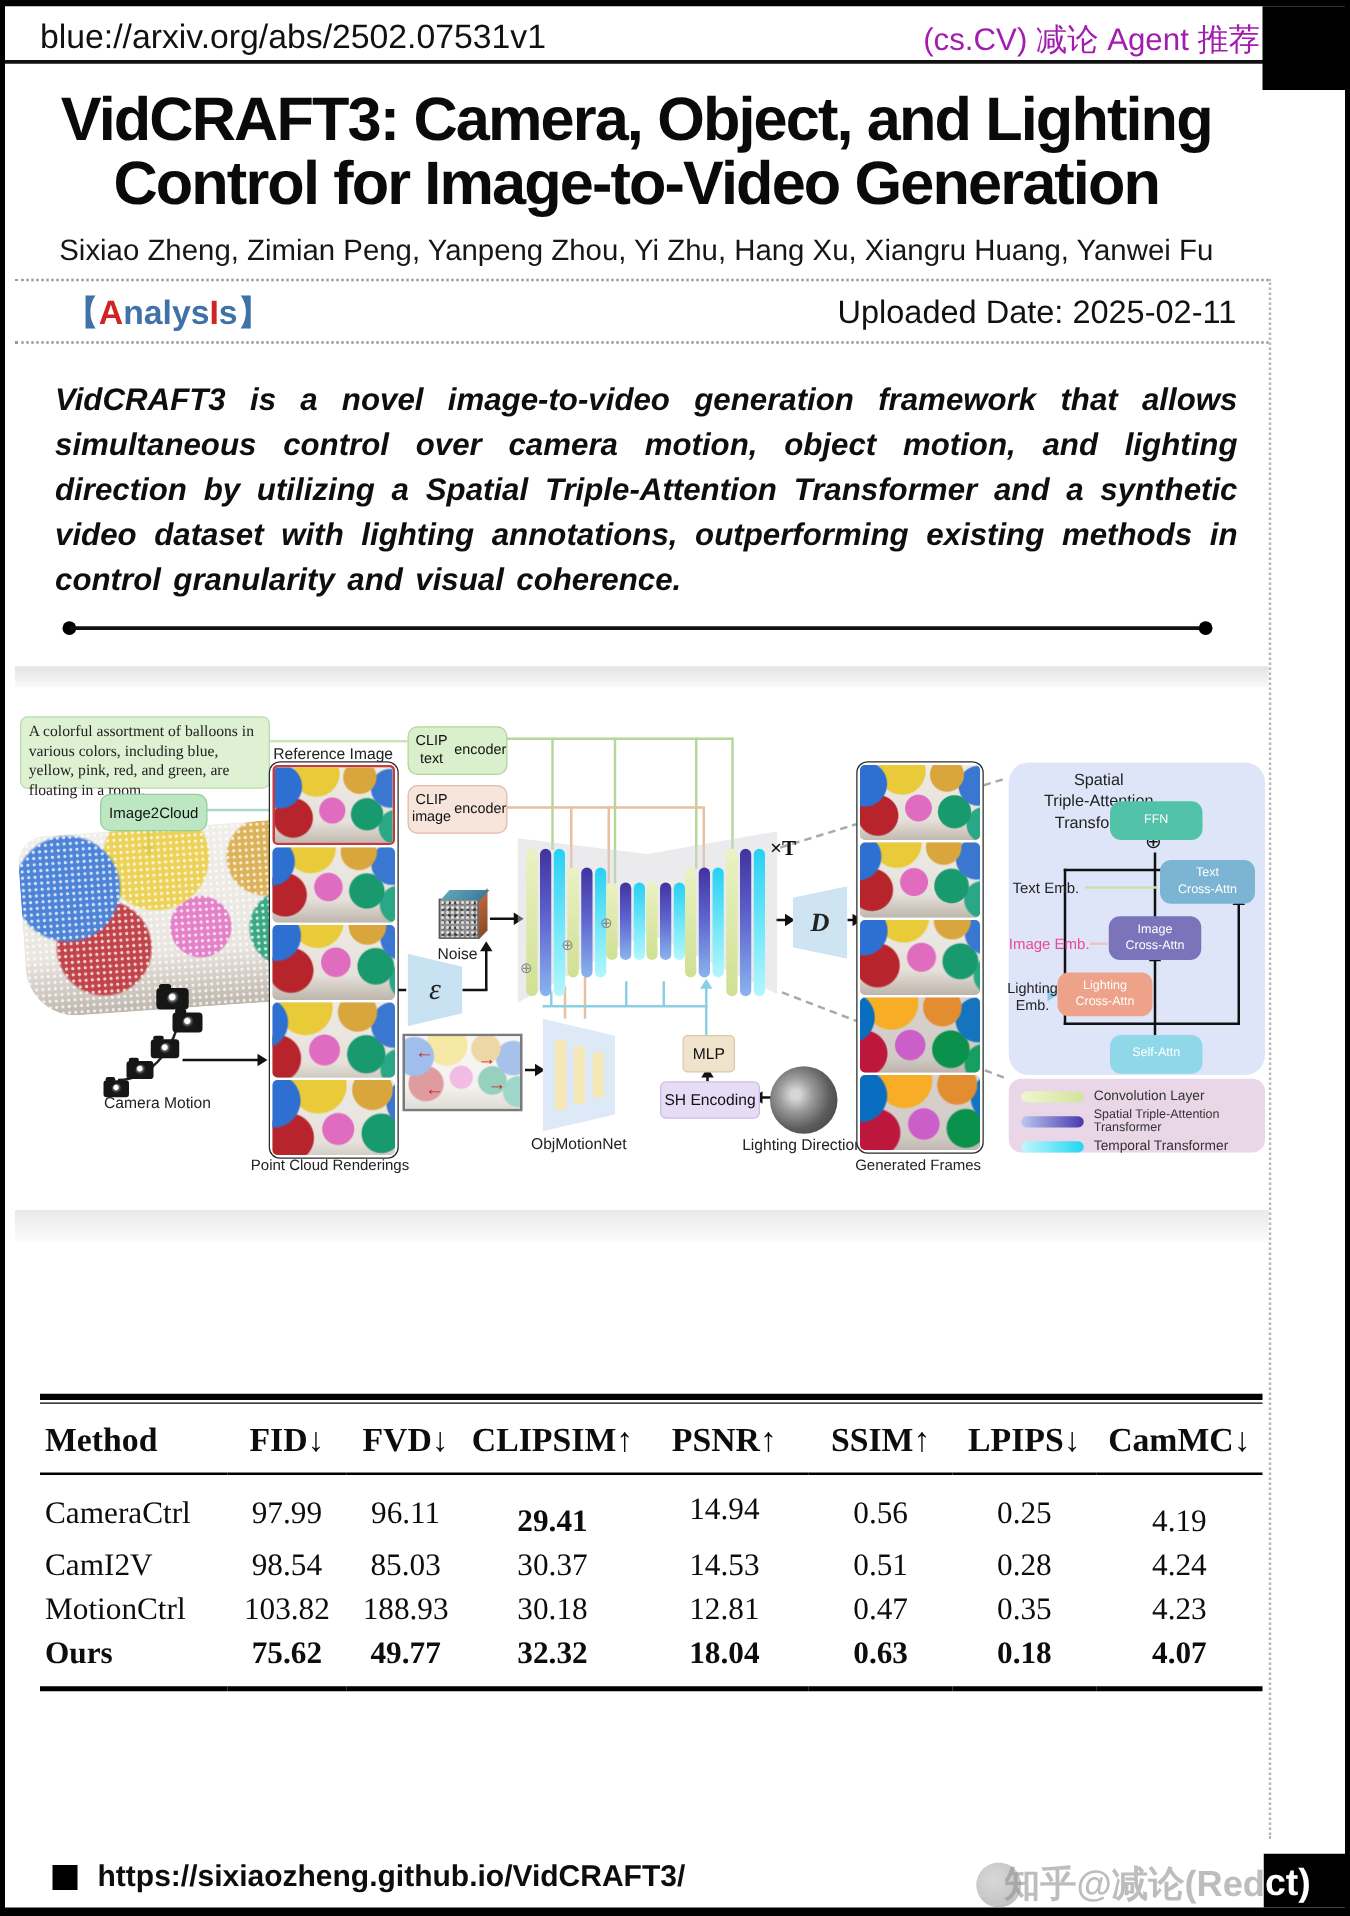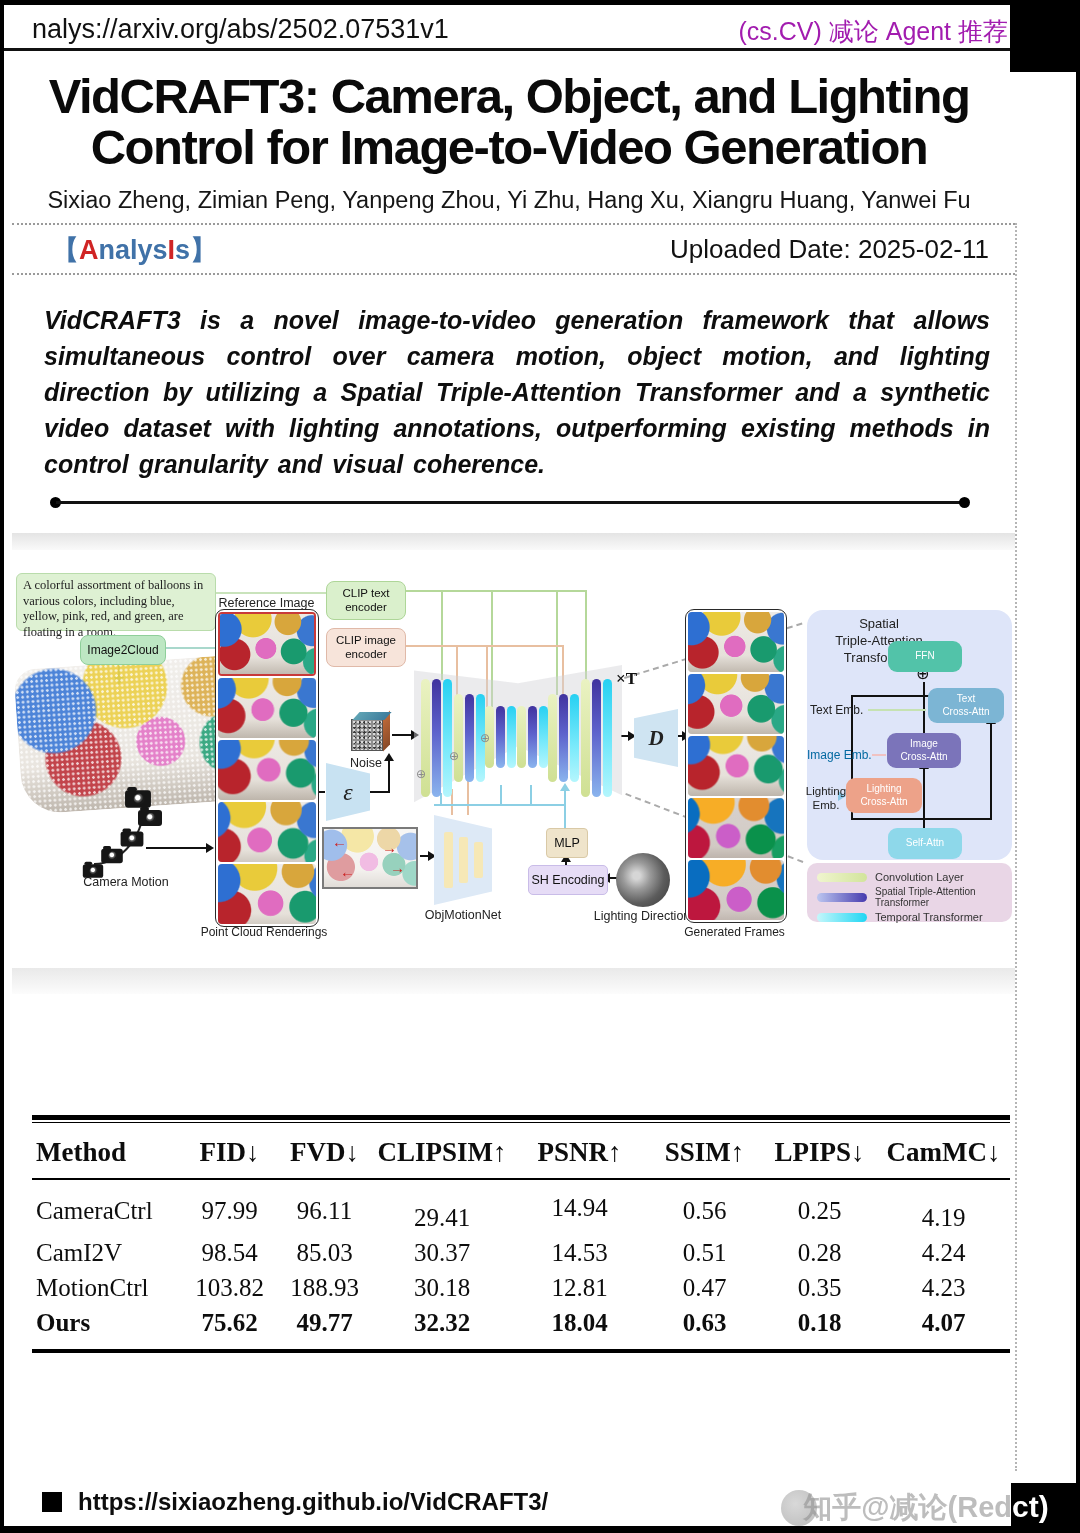--- a/index.html
+++ b/index.html
@@ -9,22 +9,22 @@
         border-top:5px solid #000;border-bottom:7px solid #000;}
   .abs{position:absolute;box-sizing:border-box;}
   .hline{position:absolute;background:#111;height:2px;}
   .vline{position:absolute;background:#111;width:2px;}
   .ah{position:absolute;width:0;height:0;}
   .ah-r{border-top:5px solid transparent;border-bottom:5px solid transparent;border-left:8px solid #111;}
   .ah-l{border-top:5px solid transparent;border-bottom:5px solid transparent;border-right:8px solid #111;}
   .ah-u{border-left:5px solid transparent;border-right:5px solid transparent;border-bottom:8px solid #111;}
   .dotline{position:absolute;border-top:2px dotted #9a9a9a;}
   .figlabel{position:absolute;font-size:12.5px;color:#222;text-align:center;line-height:1.15;}
-  .fbox{position:absolute;border-radius:8px;font-size:12px;line-height:1.2;
-        display:flex;align-items:center;justify-content:center;flex-direction:column;}
+  .fbox{position:absolute;border-radius:8px;text-align:center;font-size:12px;line-height:1.2;
+        display:flex;align-items:center;justify-content:center;flex-direction:row;}
   .attnbox{position:absolute;border-radius:9px;color:#fff;font-size:10px;line-height:1.25;
         display:flex;align-items:center;justify-content:center;flex-direction:column;z-index:3;}
   .balloons{position:absolute;inset:-12%;
     background-image:
       radial-gradient(circle at 13% 30%, #2e6fd2 0, #2e6fd2 15%, rgba(46,111,210,0) 16%),
       radial-gradient(circle at 38% 16%, #e9cb3a 0, #e9cb3a 19%, rgba(233,203,58,0) 20%),
       radial-gradient(circle at 68% 20%, #d8a63c 0, #d8a63c 13%, rgba(216,166,60,0) 14%),
       radial-gradient(circle at 89% 32%, #3a77d0 0, #3a77d0 13%, rgba(58,119,208,0) 14%),
       radial-gradient(circle at 22% 64%, #b8242c 0, #b8242c 15%, rgba(184,36,44,0) 16%),
       radial-gradient(circle at 49% 56%, #e06cc0 0, #e06cc0 14%, rgba(224,108,192,0) 15%),
@@ -58,21 +58,21 @@
   table.metrics th:first-child{text-align:left;padding-left:4px;}
   table.metrics td{font-size:25px;padding:3.5px 0;text-align:center;}
   table.metrics td:first-child{text-align:left;padding-left:4px;}
   table.metrics tr.bold-row td{font-weight:bold;padding-bottom:12px;border-bottom:4px solid #000;}
 </style>
 </head>
 <body>
 
 <div class="page">
 
-  <div class="abs" style="left:28px;top:9px;font-size:27px;color:#111;">nalys://arxiv.org/abs/2502.07531v1</div>
+  <div class="abs" style="left:28px;top:9px;font-size:27px;color:#111;">blue://arxiv.org/abs/2502.07531v1</div>
   <div class="abs" style="left:640px;top:10px;width:364px;text-align:right;font-size:25px;color:#a21caf;">(cs.CV) 减论 Agent 推荐</div>
   <div class="abs" style="left:1006px;top:-5px;width:70px;height:72px;background:#000;z-index:6;"></div>
   <div class="hline" style="left:0;top:43px;width:1072px;height:3px;"></div>
 
   <div class="abs" style="left:0;top:66px;width:1010px;text-align:center;font-size:49px;font-weight:900;letter-spacing:-1.5px;line-height:1.04;color:#0a0a0a;">
     <div>VidCRAFT3: Camera, Object, and Lighting</div>
     <div>Control for Image-to-Video Generation</div>
   </div>
   <div class="abs" style="left:0;top:182px;width:1010px;text-align:center;font-size:23.5px;color:#161616;">Sixiao Zheng, Zimian Peng, Yanpeng Zhou, Yi Zhu, Hang Xu, Xiangru Huang, Yanwei Fu</div>
 
@@ -319,21 +319,21 @@
   <div class="attnbox" style="left:842px;top:773px;width:76px;height:35px;background:#eda289;">
     <span>Lighting</span>
     <span>Cross-Attn</span>
     </div>
   <div class="attnbox" style="left:884px;top:823px;width:74px;height:31px;background:#8ed8ea;">
     <span>Self-Attn</span>
     </div>
 
   <div class="abs" style="left:806px;top:698px;font-size:12px;color:#222;z-index:3;">Text Emb.</div>
   <div class="skip" style="left:864px;top:704px;width:58px;height:1.5px;background:#c6e2b2;z-index:2;"></div>
-  <div class="abs" style="left:803px;top:743px;font-size:12px;color:#0369a1;z-index:3;">Image Emb.</div>
+  <div class="abs" style="left:803px;top:743px;font-size:12px;color:#ec4899;z-index:3;">Image Emb.</div>
   <div class="skip" style="left:868px;top:749px;width:14px;height:1.5px;background:#f0c2c2;z-index:2;"></div>
   <div class="abs" style="left:801px;top:780px;width:42px;font-size:11.5px;line-height:1.2;text-align:center;color:#222;z-index:3;">
     <div>Lighting</div>
     <div>Emb.</div>
   </div>
   <div class="ah ah-r" style="left:834px;top:786px;border-left-color:#8ac8e8;z-index:2;"></div>
 
   <div class="abs" style="left:803px;top:858px;width:205px;height:59px;background:#e9d6e6;border-radius:10px;padding:5px 10px;z-index:2;">
     <div class="legend-row">
       <div class="pill" style="background:linear-gradient(90deg,#f0f5cf,#d2e49c);"></div>
@@ -372,21 +372,21 @@
         <th>SSIM↑</th>
         <th>LPIPS↓</th>
         <th>CamMC↓</th>
       </tr>
     </thead>
     <tbody>
       <tr style="height:44px;">
         <td style="padding-top:10px;">CameraCtrl</td>
         <td style="padding-top:10px;">97.99</td>
         <td style="padding-top:10px;">96.11</td>
-        <td style="padding-top:24px;">29.41</td>
+        <td style="padding-top:24px;font-weight:bold;">29.41</td>
         <td style="padding-top:4px;">14.94</td>
         <td style="padding-top:10px;">0.56</td>
         <td style="padding-top:10px;">0.25</td>
         <td style="padding-top:24px;">4.19</td>
       </tr>
       <tr>
         <td>CamI2V</td>
         <td>98.54</td>
         <td>85.03</td>
         <td>30.37</td>

